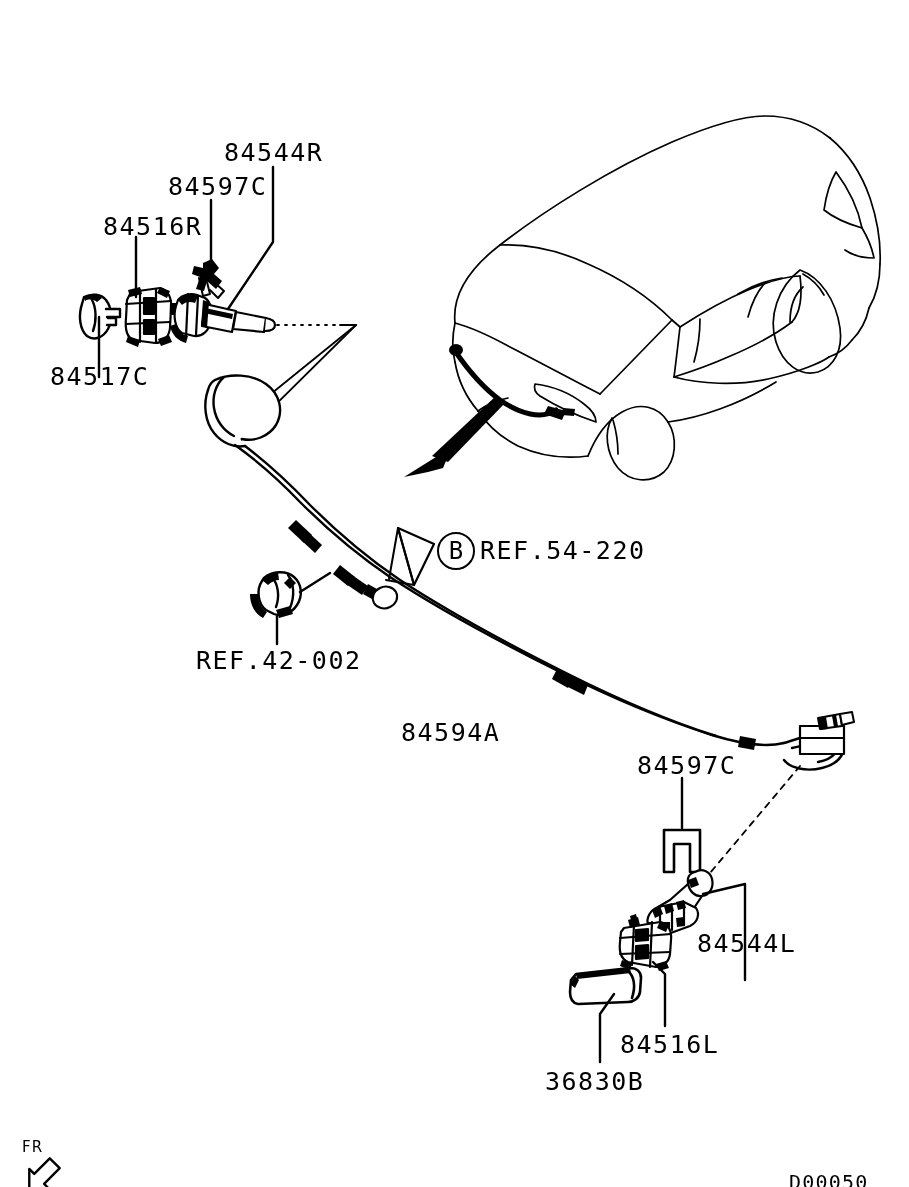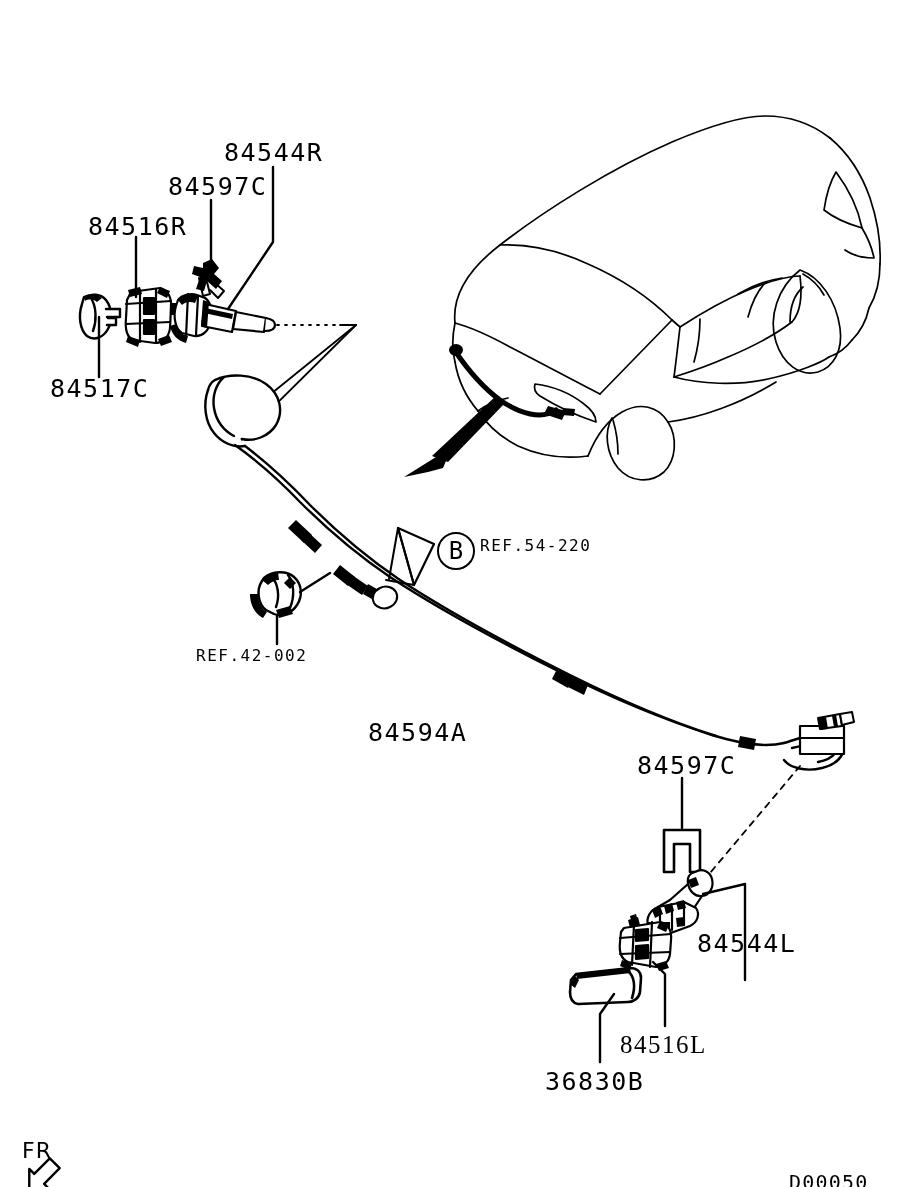--- a/index.html
+++ b/index.html
@@ -30,30 +30,30 @@
     position: absolute;
     white-space: pre;
     color: #000000;
     font-family: "DejaVu Sans Mono", "Liberation Mono", monospace;
     font-size: 25px;
     letter-spacing: 1.5px;
     line-height: 1;
     user-select: none;
   }
   .lbl-fr {
-    font-size: 22px;
+    font-size: 15px;
     letter-spacing: 1px;
     font-family: "DejaVu Sans", "Liberation Sans", sans-serif;
   }
   .lbl-code {
     font-size: 20px;
     letter-spacing: 1.2px;
   }
   .lbl-ref {
-    font-size: 16px;
+    font-size: 25px;
     letter-spacing: 1.5px;
   }
   .circ-b {
     position: absolute;
     width: 38px;
     height: 38px;
     border: 2.2px solid #000;
     border-radius: 50%;
     box-sizing: border-box;
     display: flex;
@@ -433,37 +433,37 @@
                  L 24 1151 Z" transform="rotate(135 42 1144)"></path>
       </g>
 
     </g>
   </svg>
 
   <div class="lbl" style="left:224px; top:108px;">84544R</div>
 
   <div class="lbl" style="left:168px; top:142px;">84597C</div>
 
-  <div class="lbl" style="left:88px; top:182px;">84516R</div>
-
-  <div class="lbl" style="left:50px; top:344px;">84517C</div>
+  <div class="lbl" style="left:103px; top:182px;">84516R</div>
+
+  <div class="lbl" style="left:50px; top:332px;">84517C</div>
 
   <div class="circ-b" style="left:437px; top:500px;">B</div>
 
   <div class="lbl lbl-ref" style="left:480px; top:506px;">REF.54-220</div>
 
   <div class="lbl lbl-ref" style="left:196px; top:616px;">REF.42-002</div>
 
-  <div class="lbl" style="left:368px; top:688px;">84594A</div>
+  <div class="lbl" style="left:401px; top:688px;">84594A</div>
 
   <div class="lbl" style="left:637px; top:721px;">84597C</div>
 
   <div class="lbl" style="left:697px; top:899px;">84544L</div>
 
-  <div class="lbl" style="left:620px; top:1000px;font-family:Liberation Serif, serif;">84516L</div>
+  <div class="lbl" style="left:620px; top:1000px;">84516L</div>
 
   <div class="lbl" style="left:545px; top:1037px;">36830B</div>
 
   <div class="lbl lbl-fr" style="left:22px; top:1108px;">FR</div>
 
   <div class="lbl lbl-code" style="left:789px; top:1140px;">D00050</div>
 
 </div>
 
 </body></html>

